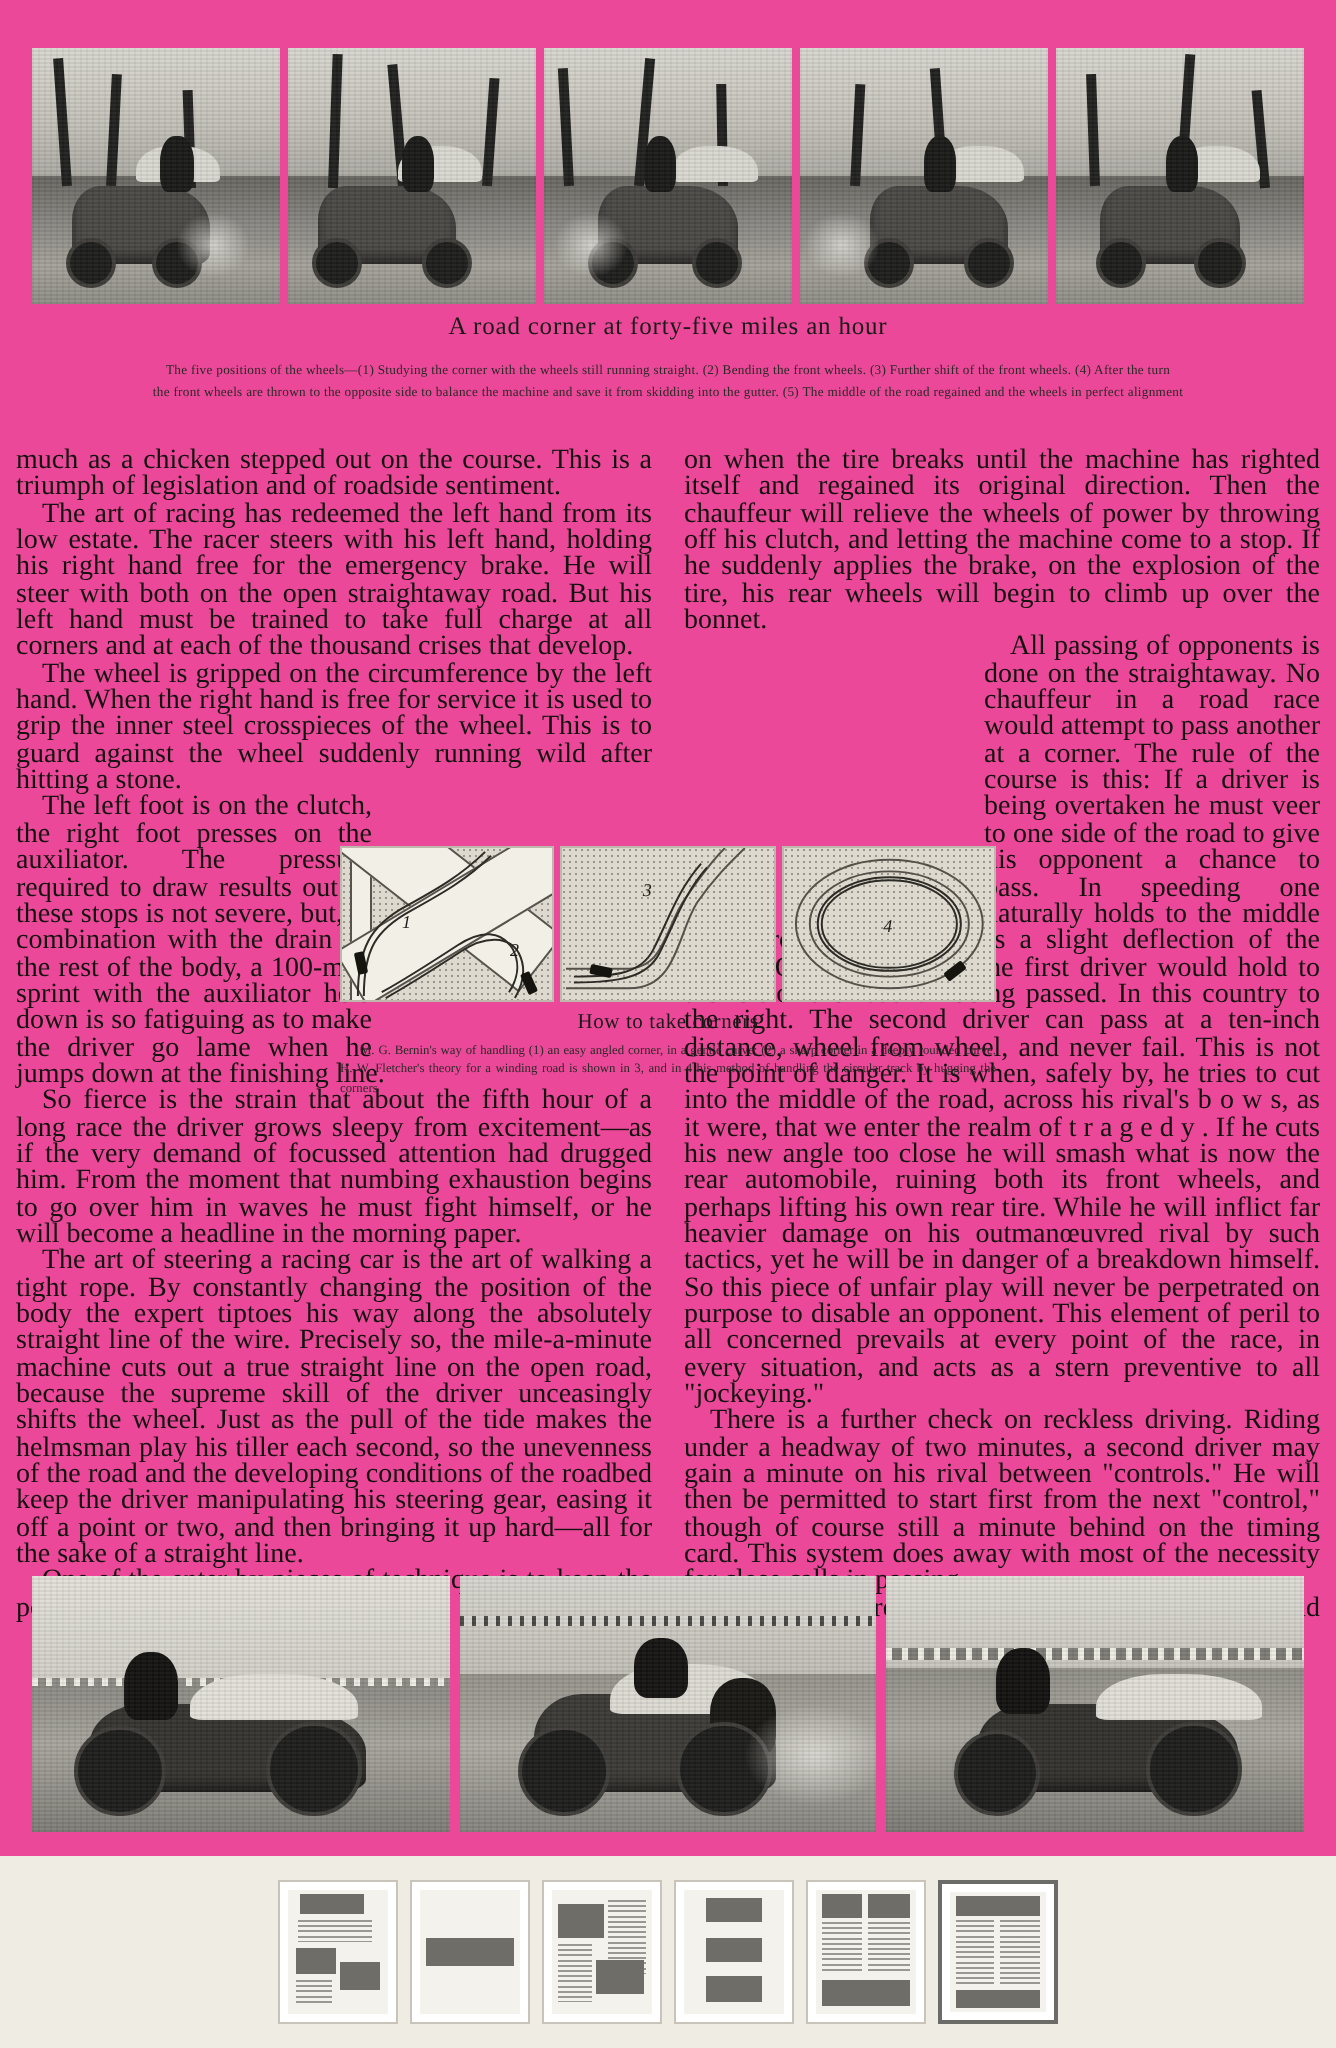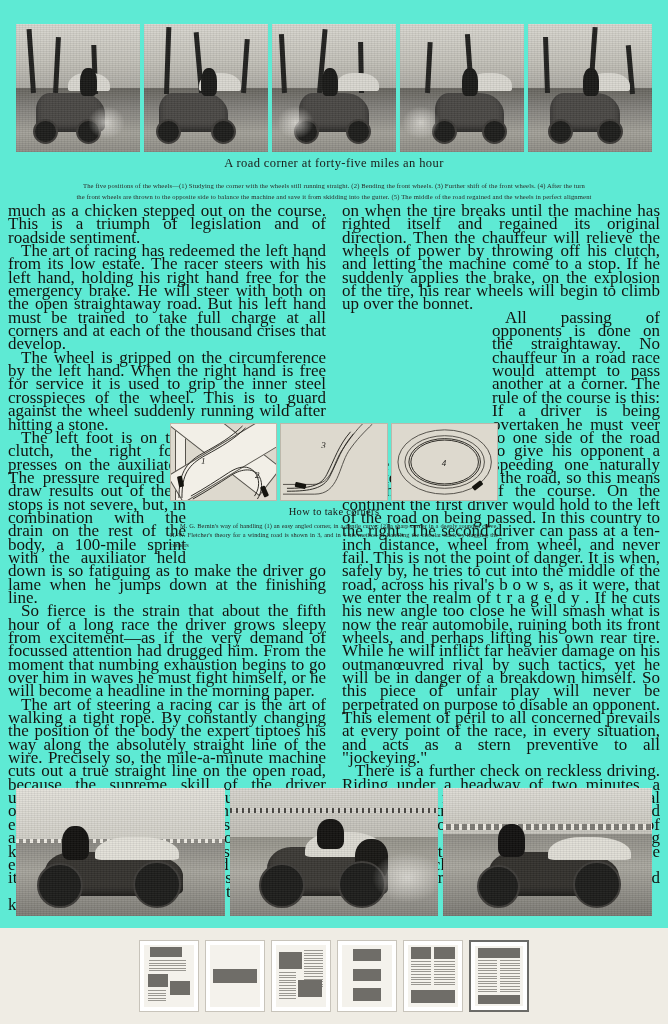--- a/index.html
+++ b/index.html
@@ -16,21 +16,21 @@
     height: 1024px;
     background: #efece4;
     overflow: hidden;
   }
   .scan {
     position: absolute;
     left: 0;
     top: 0;
     width: 668px;
     height: 928px;
-    background: #5eead4;
+    background: #ec4899;
   }
 
   
   .photo-strip-top {
     position: absolute;
     left: 16px;
     top: 24px;
     width: 636px;
     height: 128px;
     display: flex;
@@ -124,23 +124,23 @@
     font-size: 6.6px;
     line-height: 11px;
     color: #2b2a27;
     font-family: "Liberation Serif", serif;
     letter-spacing: .15px;
   }
 
   
   .col {
     position: absolute;
-    top: 204px;
+    top: 224px;
     width: 318px;
-    font-size: 17px;
+    font-size: 14px;
     line-height: 13.35px;
     color: #14130f;
     text-align: justify;
     font-family: "Liberation Serif", serif;
   }
   .col-left  { left: 8px; }
   .col-right { left: 342px; font-family: Liberation Serif, serif; }
   .col p { margin: 0; text-indent: 13px; }
   .col p.noindent { text-indent: 0; }
 

